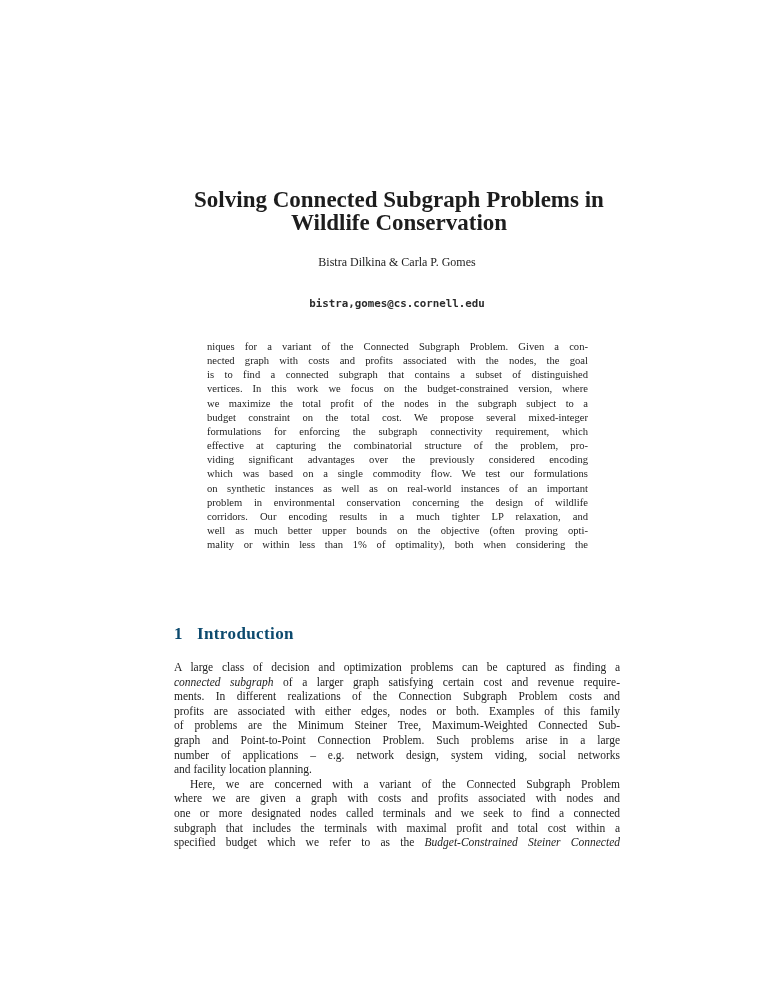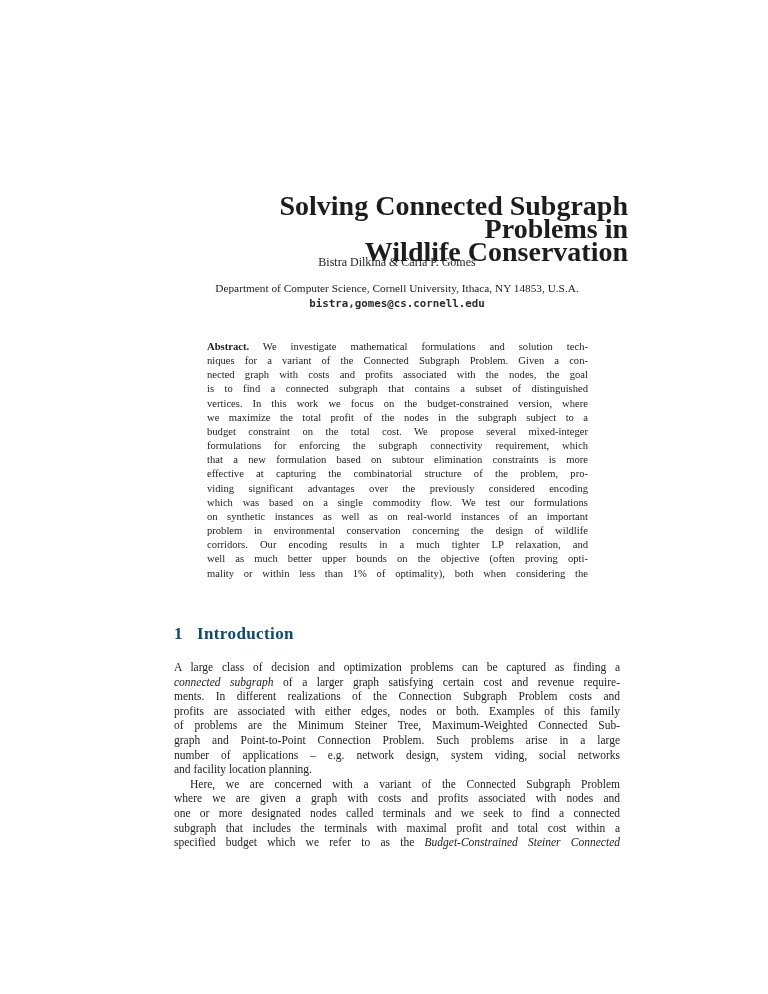--- a/index.html
+++ b/index.html
@@ -14,22 +14,22 @@
     position: relative;
     width: 768px; height: 994px;
     background: #ffffff;
   }
   .content {
     position: absolute; left: 174px; top: 0; width: 446px; height: 994px;
     filter: blur(0.3px);
   }
   .title {
     position: absolute; top: 186px; left: 0; width: 446px;
-    margin: 8px; text-align: right;
-    font-size: 28px; font-weight: bold; line-height: 23px;
+    margin: 2px; text-align: center;
+    font-size: 23px; font-weight: bold; line-height: 23px;
     color: #1d1d1d;
   }
   .authors {
     position: absolute; top: 255px; left: 0; width: 446px;
     text-align: center; font-size: 12px; line-height: 15px;
   }
   .affil {
     position: absolute; top: 281px; left: 0; width: 446px;
     text-align: center; font-size: 11.3px; line-height: 14px;
   }
@@ -67,34 +67,31 @@
 <div class="page">
   <div class="content">
 
     <h1 class="title">
       <div>Solving Connected Subgraph Problems in</div>
       <div>Wildlife Conservation</div>
     </h1>
 
     <div class="authors">Bistra Dilkina &amp; Carla P. Gomes</div>
 
-    <div class="affil">Department of Computer Science, Cornell University, Ithaca, NY 14853, U.S.A.</div>
 
     <div class="email">bistra,gomes@cs.cornell.edu</div>
 
     <div class="abstract">
-        <div class="tl"><span class="b">Abstract.</span><span> We investigate mathematical formulations and solution tech-</span></div>
         <div class="tl"><span>niques for a variant of the Connected Subgraph Problem. Given a con-</span></div>
         <div class="tl"><span>nected graph with costs and profits associated with the nodes, the goal</span></div>
         <div class="tl"><span>is to find a connected subgraph that contains a subset of distinguished</span></div>
         <div class="tl"><span>vertices. In this work we focus on the budget-constrained version, where</span></div>
         <div class="tl"><span>we maximize the total profit of the nodes in the subgraph subject to a</span></div>
         <div class="tl"><span>budget constraint on the total cost. We propose several mixed-integer</span></div>
         <div class="tl"><span>formulations for enforcing the subgraph connectivity requirement, which</span></div>
-        <div class="tl"><span>that a new formulation based on subtour elimination constraints is more</span></div>
         <div class="tl"><span>effective at capturing the combinatorial structure of the problem, pro-</span></div>
         <div class="tl"><span>viding significant advantages over the previously considered encoding</span></div>
         <div class="tl"><span>which was based on a single commodity flow. We test our formulations</span></div>
         <div class="tl"><span>on synthetic instances as well as on real-world instances of an important</span></div>
         <div class="tl"><span>problem in environmental conservation concerning the design of wildlife</span></div>
         <div class="tl"><span>corridors. Our encoding results in a much tighter LP relaxation, and</span></div>
         <div class="tl"><span>well as much better upper bounds on the objective (often proving opti-</span></div>
         <div class="tl"><span>mality or within less than 1% of optimality), both when considering the</span></div>
       </div>
 

